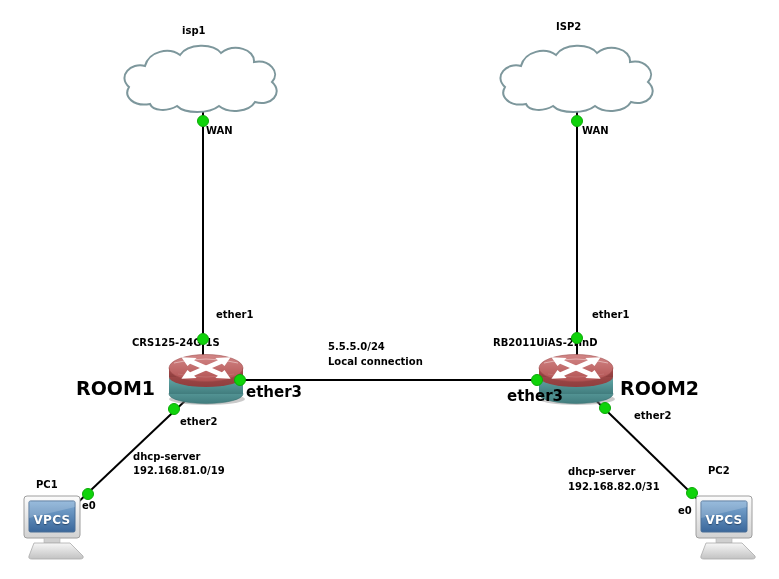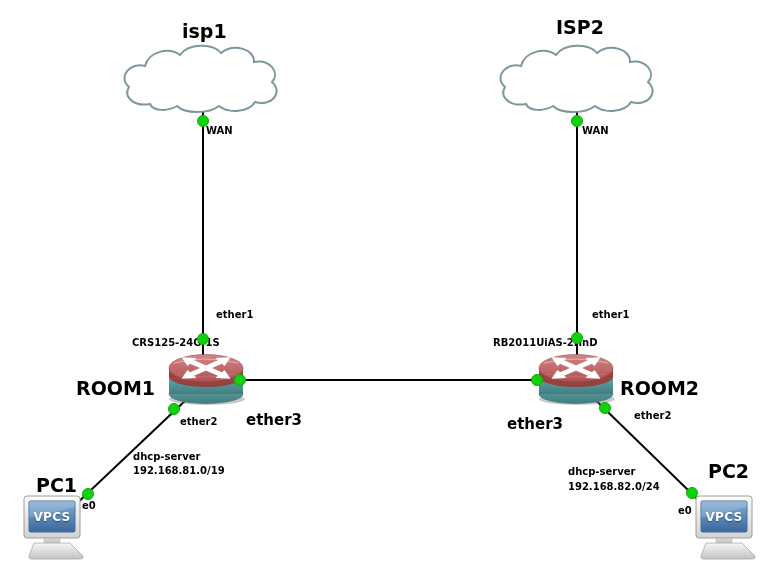--- a/index.html
+++ b/index.html
@@ -5,28 +5,28 @@
   html,body{margin:0;padding:0;background:#fff;}
   .canvas{
     position:relative;width:779px;height:579px;background:#ffffff;overflow:hidden;
     font-family:"DejaVu Sans","Liberation Sans",sans-serif;
   }
   .layer-svg{position:absolute;left:0;top:0;z-index:1;}
   .lbl{
     position:absolute;z-index:2;font-weight:bold;color:#000;
     font-size:10px;line-height:13px;white-space:nowrap;
   }
-  .lbl.size13{font-size:19px;line-height:14px;text-align:right;}
-  .lbl.mid{font-size:15px;line-height:16px;margin-top:28px;}
+  .lbl.size13{font-size:10px;line-height:14px;text-align:right;}
+  .lbl.mid{font-size:15px;line-height:16px;}
   .lbl.big{font-size:19px;line-height:20px;}
   .lbl.two-line div{white-space:nowrap;}
   .lh14 div{line-height:14px;}
   .lh15 div{line-height:15px;}
   .screen-label{
-    position:absolute;z-index:2;width:46px;height:31px;
+    position:absolute;z-index:2;width:46px;height:37px;
     display:flex;align-items:center;justify-content:center;
     color:#fff;font-weight:bold;font-size:12px;letter-spacing:.3px;
     text-shadow:0 1px 1px rgba(15,40,70,.6);
   }
   .dot{
     position:absolute;z-index:3;width:12px;height:12px;border-radius:50%;
     background:#0fd30a;border:1px solid #0baa07;box-sizing:border-box;
     transform:translate(-50%,-50%);
   }
 </style>
@@ -120,27 +120,31 @@
   <div class="lbl" style="left:582px;top:124px">WAN</div>
   <div class="lbl" style="left:216px;top:308px">ether1</div>
   <div class="lbl" style="left:592px;top:308px">ether1</div>
   <div class="lbl mid" style="left:246px;top:384px">ether3</div>
   <div class="lbl mid" style="left:507px;top:388px">ether3</div>
   <div class="lbl" style="left:180px;top:415px">ether2</div>
   <div class="lbl" style="left:634px;top:409px">ether2</div>
   <div class="lbl" style="left:82px;top:499px">e0</div>
   <div class="lbl" style="left:678px;top:504px">e0</div>
 
+  <div class="lbl two-line lh15" style="left:328px;top:339px">
+    <div>5.5.5.0/24</div>
+    <div>Local connection</div>
+  </div>
   <div class="lbl two-line lh14" style="left:133px;top:450px">
     <div>dhcp-server</div>
     <div>192.168.81.0/19</div>
   </div>
   <div class="lbl two-line lh15" style="left:568px;top:464px">
     <div>dhcp-server</div>
-    <div>192.168.82.0/24</div>
+    <div>192.168.82.0/31</div>
   </div>
 
   <div class="screen-label" style="left:29px;top:501px">VPCS</div>
   <div class="screen-label" style="left:701px;top:501px">VPCS</div>
 
   <div class="dot" style="left: 203px; top: 121px; background: rgb(15, 211, 10);"></div>
   <div class="dot" style="left: 577px; top: 121px; background: rgb(15, 211, 10);"></div>
   <div class="dot" style="left: 203px; top: 339px; background: rgb(15, 211, 10);"></div>
   <div class="dot" style="left: 577px; top: 338px; background: rgb(15, 211, 10);"></div>
   <div class="dot" style="left: 240px; top: 380px; background: rgb(15, 211, 10);"></div>

